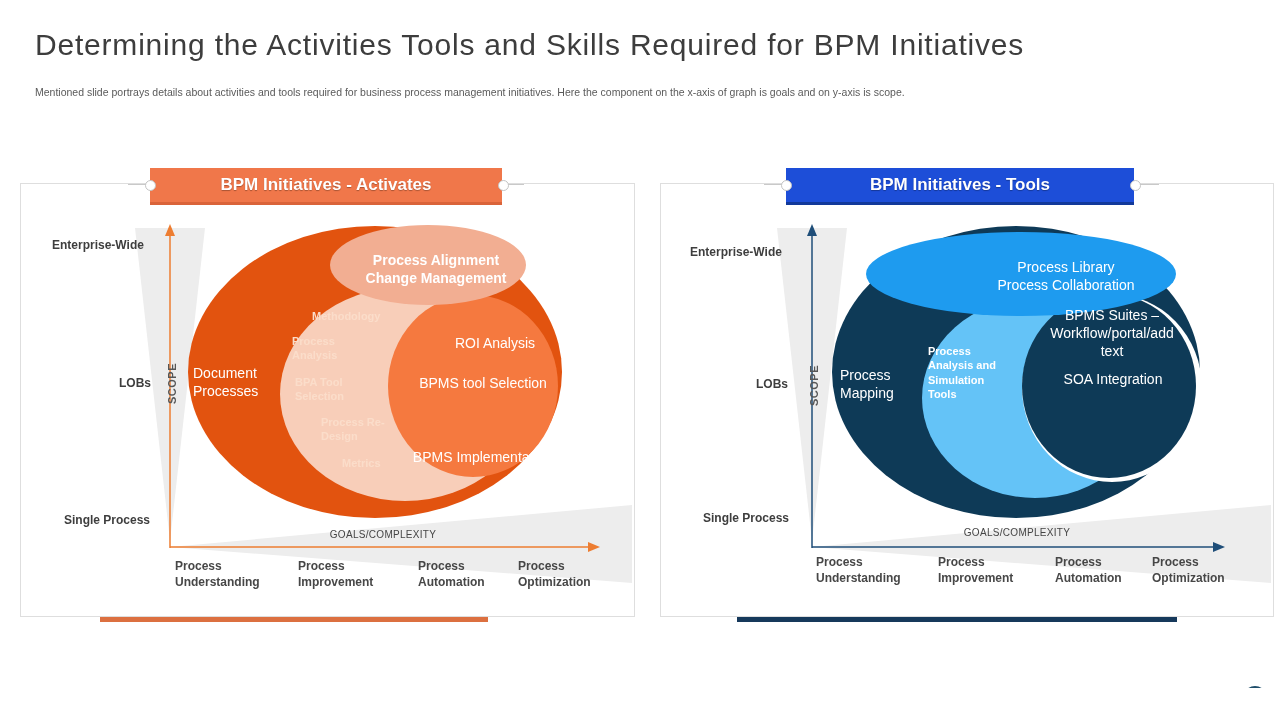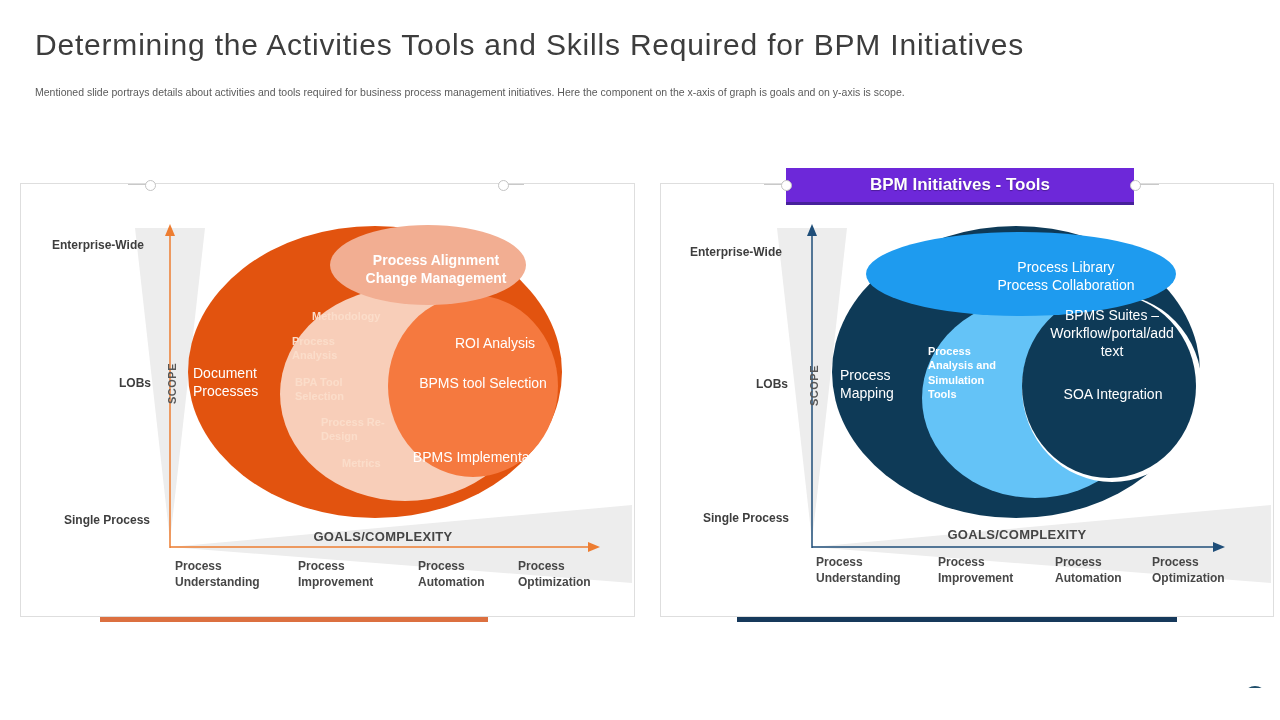--- a/index.html
+++ b/index.html
@@ -5,28 +5,28 @@
   html,body{margin:0;padding:0;background:#fff;}
   .slide{position:relative;width:1280px;height:688px;background:#ffffff;overflow:hidden;
          font-family:"Liberation Sans", sans-serif;}
   .abs{position:absolute;}
   .title{left:35px;top:28px;width:1160px;font-size:30px;font-weight:400;color:#3d3d3d;letter-spacing:.8px;}
   .subtitle{left:35px;top:86px;width:1200px;font-size:10.5px;color:#5a5a5a;white-space:pre-line;}
   .panel{border:1px solid #dedede;background:#fff;}
   .banner{height:34px;line-height:34px;text-align:center;color:#fff;font-weight:bold;font-size:17px;
           text-shadow:0 1px 1px rgba(0,0,0,.3);}
   .banner.orange{background:#F0774A;border-bottom:3px solid rgba(150,45,10,.25);}
-  .banner.navy{background:#6d28d9;border-bottom:3px solid rgba(0,20,40,.35);}
+  .banner.navy{background:#1d4ed8;border-bottom:3px solid rgba(0,20,40,.35);}
   .dot{width:9px;height:9px;border-radius:50%;background:#fff;border:1px solid #c4c4c4;}
   .connector{height:1px;background:#c9c9c9;}
   .tick{font-weight:bold;font-size:12px;color:#3e3e3e;line-height:1.25;}
   .xtick{font-weight:bold;font-size:12px;color:#474747;line-height:1.3;}
   .pre{white-space:pre-line;}
   .center{text-align:center;}
-  .axis-cap{font-weight:bold;font-size:13px;color:#454545;letter-spacing:.3px;}
+  .axis-cap{font-weight:normal;font-size:10px;color:#454545;letter-spacing:.3px;}
   .scope{font-weight:bold;font-size:11px;color:#565656;letter-spacing:.5px;
          transform:rotate(-90deg);transform-origin:0 0;}
   .wlabel{color:#ffffff;font-size:14px;line-height:1.3;}
   .wbold{font-weight:bold;}
   .faint-o{color:#FBDDCA;font-weight:bold;font-size:11px;line-height:1.3;}
   .faint-b{color:#ffffff;font-weight:bold;font-size:11px;line-height:1.3;}
   .footer-bar{height:5px;}
   .deco-circle{width:24px;height:24px;border:2px solid #1F4E6B;border-radius:50%;background:#fff;box-sizing:border-box;}
 </style>
 </head>
@@ -47,20 +47,21 @@
     <line x1="150" y1="364" x2="570" y2="364" stroke-width="1.5" stroke="#ED7D31"></line>
     <polygon points="568,359 568,369 580,364" fill="#ED7D31"></polygon>
     <ellipse cx="355" cy="189" rx="187" ry="146" fill="#E2530F"></ellipse>
     <ellipse cx="385" cy="211" rx="125" ry="107" fill="#F8CEB9"></ellipse>
     <ellipse cx="453" cy="203" rx="85" ry="91" fill="#F5793F"></ellipse>
     <ellipse cx="408" cy="82" rx="98" ry="40" fill="#F2AE92"></ellipse>
   </svg>
 
   <div class="abs connector" style="left:128px;top:184px;width:18px;"></div>
   <div class="abs connector" style="left:506px;top:184px;width:18px;"></div>
+  <div class="abs banner orange" style="left:150px;top:168px;width:352px;">BPM Initiatives - Activates</div>
   <div class="abs dot" style="left:145px;top:180px;"></div>
   <div class="abs dot" style="left:498px;top:180px;"></div>
 
   <div class="abs tick" style="left:52px;top:238px;">Enterprise-Wide</div>
   <div class="abs tick" style="left:119px;top:376px;">LOBs</div>
   <div class="abs tick" style="left:64px;top:513px;">Single Process</div>
   <div class="abs scope" style="left:166px;top:404px;">SCOPE</div>
   <div class="abs axis-cap center" style="left:288px;top:529px;width:190px;">GOALS/COMPLEXITY</div>
   <div class="abs xtick pre" style="left:175px;top:559px;">Process
 Understanding</div>
@@ -129,19 +130,19 @@
 Mapping</div>
   <div class="abs wlabel pre center" style="left:976px;top:258px;width:180px;">Process Library
 Process Collaboration</div>
   <div class="abs faint-b pre" style="left:928px;top:344px;">Process
 Analysis and
 Simulation
 Tools</div>
   <div class="abs wlabel pre center" style="left:1032px;top:306px;width:160px;">BPMS Suites –
 Workflow/portal/add
 text</div>
-  <div class="abs wlabel center" style="left:1035px;top:385px;width:156px;">SOA Integration</div>
+  <div class="abs wlabel center" style="left:1035px;top:370px;width:156px;">SOA Integration</div>
 
   <div class="abs footer-bar" style="left: 737px; top: 617px; width: 440px; background: rgb(22, 57, 91);" id="bar-tools"></div>
 
   <div class="abs deco-circle" style="left:1243px;top:686px;"></div>
 
 </div>
 
 </body></html>

